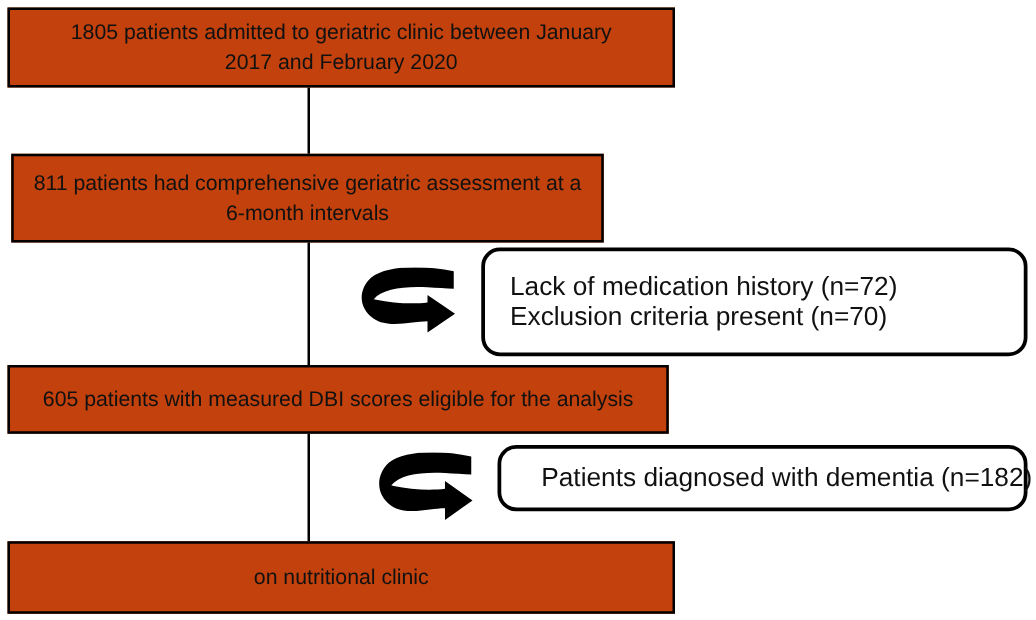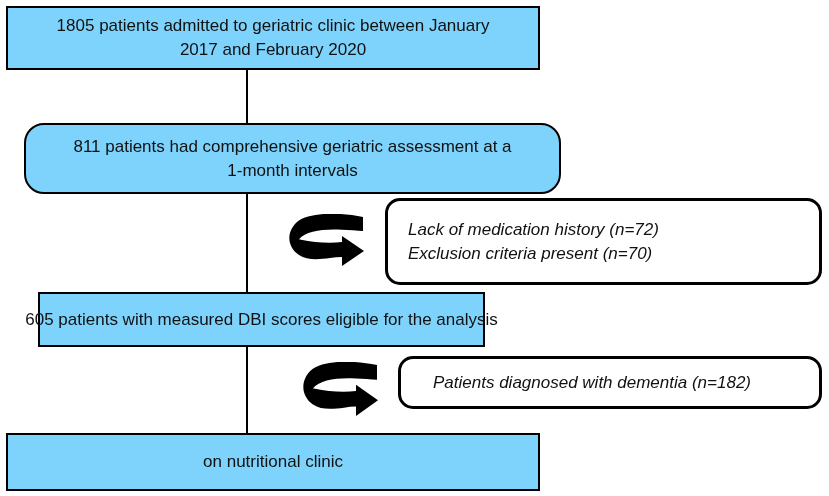--- a/index.html
+++ b/index.html
@@ -13,21 +13,21 @@
     height: 496px;
     background: var(--c-background, #ffffff);
     font-family: "Liberation Sans", sans-serif;
     color: var(--c-text, #111111);
     overflow: hidden;
   }
   .flow-box {
     position: absolute;
     box-sizing: border-box;
     border: 2px solid var(--c-border, #000000);
-    background: #7dd3fc;
+    background: #c2410c;
     display: flex;
     flex-direction: column;
     justify-content: center;
     align-items: center;
     text-align: center;
   }
   .flow-box .line {
     font-size: 17px;
     line-height: 24px;
     white-space: nowrap;
@@ -40,46 +40,45 @@
     background: #ffffff;
     display: flex;
     flex-direction: column;
     justify-content: center;
     align-items: flex-start;
     text-align: left;
     padding-left: 20px;
     padding-right: 8px;
   }
   .excl-box .line {
-    font-size: 17px;
+    font-size: 21px;
     line-height: 24px;
     white-space: nowrap;
-    font-style: italic;
   }
   .connector {
     position: absolute;
     width: 2px;
     background: var(--c-border, #000000);
   }
   .swoosh {
     position: absolute;
   }
   .swoosh svg {
     display: block;
     width: 100%;
     height: 100%;
   }
   .swoosh path {
     fill: var(--c-arrow, #000000);
   }
 
   
   #box-admitted   { left: 6px;   top: 6px;   width: 534px; height: 64px; }
-  #box-assessment { left: 24px;   top: 123px; width: 537px; height: 71px; border-radius: 20px; }
-  #box-eligible   { left: 6px;   top: 292px; width: 447px; height: 55px; margin-left: 32px; }
+  #box-assessment { left: 9px;   top: 123px; width: 474px; height: 71px; }
+  #box-eligible   { left: 6px;   top: 292px; width: 529px; height: 55px; }
   #box-analyzed   { left: 6px;   top: 433px; width: 534px; height: 58px; }
 
   #excl-1 { left: 385px; top: 198px; width: 437px; height: 87px; }
   #excl-2 { left: 398px; top: 356px; width: 424px; height: 53px; padding-left: 32px; }
 
   #conn-1 { left: 246px; top: 70px;  height: 53px; }
   #conn-2 { left: 246px; top: 194px; height: 98px; }
   #conn-3 { left: 246px; top: 347px; height: 86px; }
 
   #arrow-1 { left: 287px; top: 214px; width: 78px; height: 54px; }
@@ -90,21 +89,21 @@
 
 <div id="canvas">
 
   <div class="flow-box" id="box-admitted">
     <div class="line">1805 patients admitted to geriatric clinic between January</div>
     <div class="line">2017 and February 2020</div>
   </div>
 
   <div class="flow-box" id="box-assessment">
     <div class="line">811 patients had comprehensive geriatric assessment at a</div>
-    <div class="line">1-month intervals</div>
+    <div class="line">6-month intervals</div>
   </div>
 
   <div class="flow-box" id="box-eligible">
     <div class="line">605 patients with measured DBI scores eligible for the analysis</div>
   </div>
 
   <div class="flow-box" id="box-analyzed">
     <div class="line">on nutritional clinic</div>
   </div>
 

